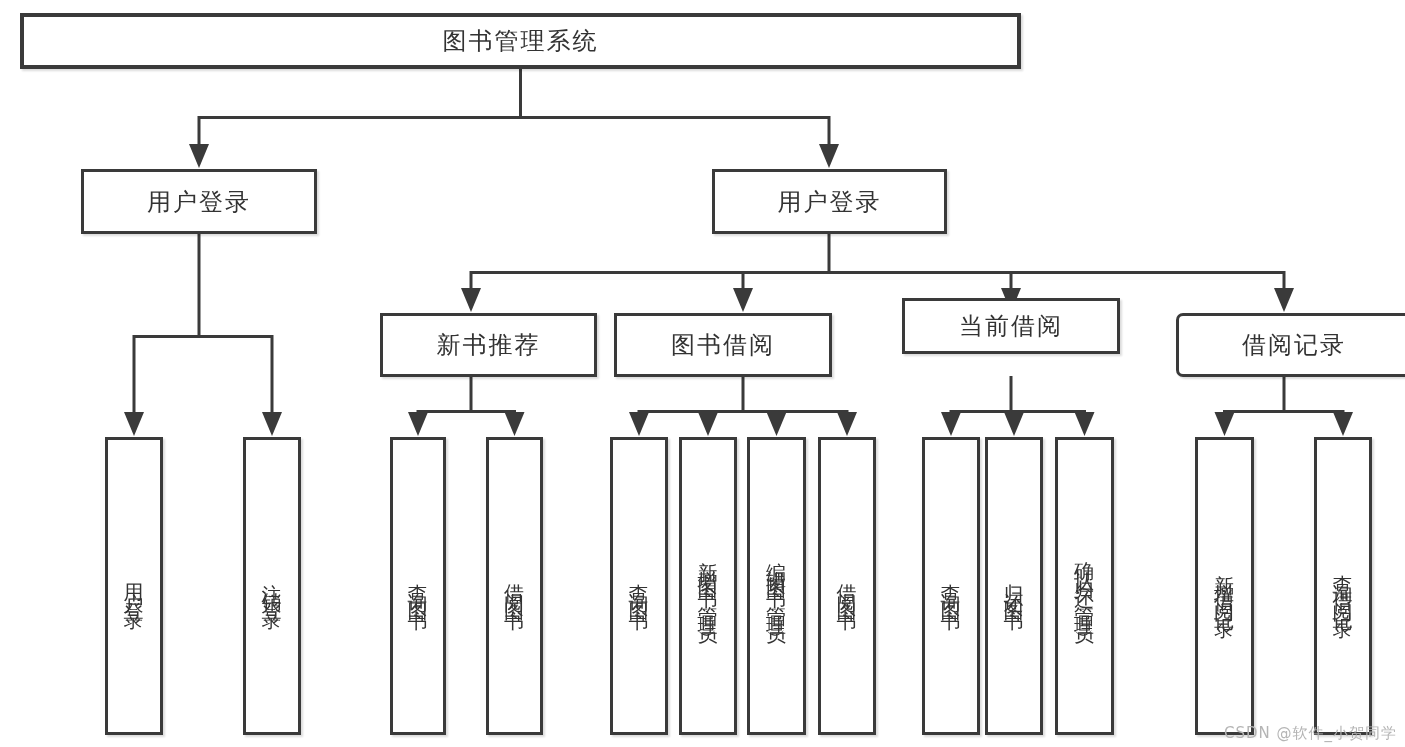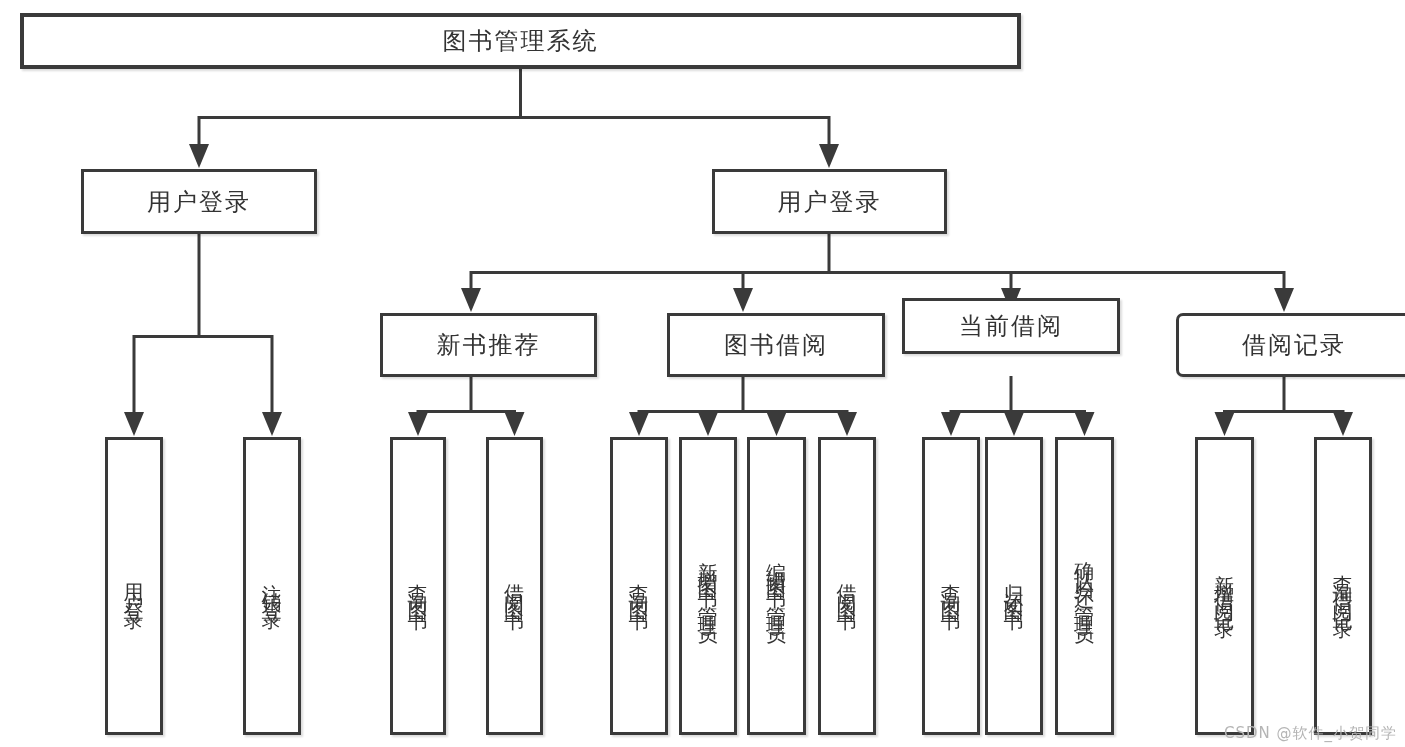--- a/index.html
+++ b/index.html
@@ -86,21 +86,21 @@
     <polygon class="ar" points="1214.5,412 1234.5,412 1224.5,436"></polygon>
     <polygon class="ar" points="1333,412 1353,412 1343,436"></polygon>
   </svg>
 
   <div class="box root h" style="left:20px;top:13px;width:1001px;height:56px;">图书管理系统</div>
 
   <div class="box h" style="left:81px;top:169px;width:236px;height:65px;">用户登录</div>
   <div class="box h" style="left:712px;top:169px;width:235px;height:65px;">用户登录</div>
 
   <div class="box h" style="left:380px;top:313px;width:217px;height:64px;">新书推荐</div>
-  <div class="box h" style="left:667px;top:313px;width:218px;height:64px;">图书借阅</div>
+  <div class="box h" style="left:614px;top:313px;width:218px;height:64px;">图书借阅</div>
   <div class="box h" style="left:902px;top:298px;width:218px;height:56px;text-align:center;">当前借阅</div>
   <div class="box h" style="left:1176px;top:313px;width:236px;height:64px;border-radius:7px;">借阅记录</div>
 
   <div class="box leaf" style="left:105px;top:437px;width:58px;height:298px;">
     <span>用户登录</span>
   </div>
   <div class="box leaf" style="left:243px;top:437px;width:58px;height:298px;">
     <span>注销登录</span>
   </div>
 

